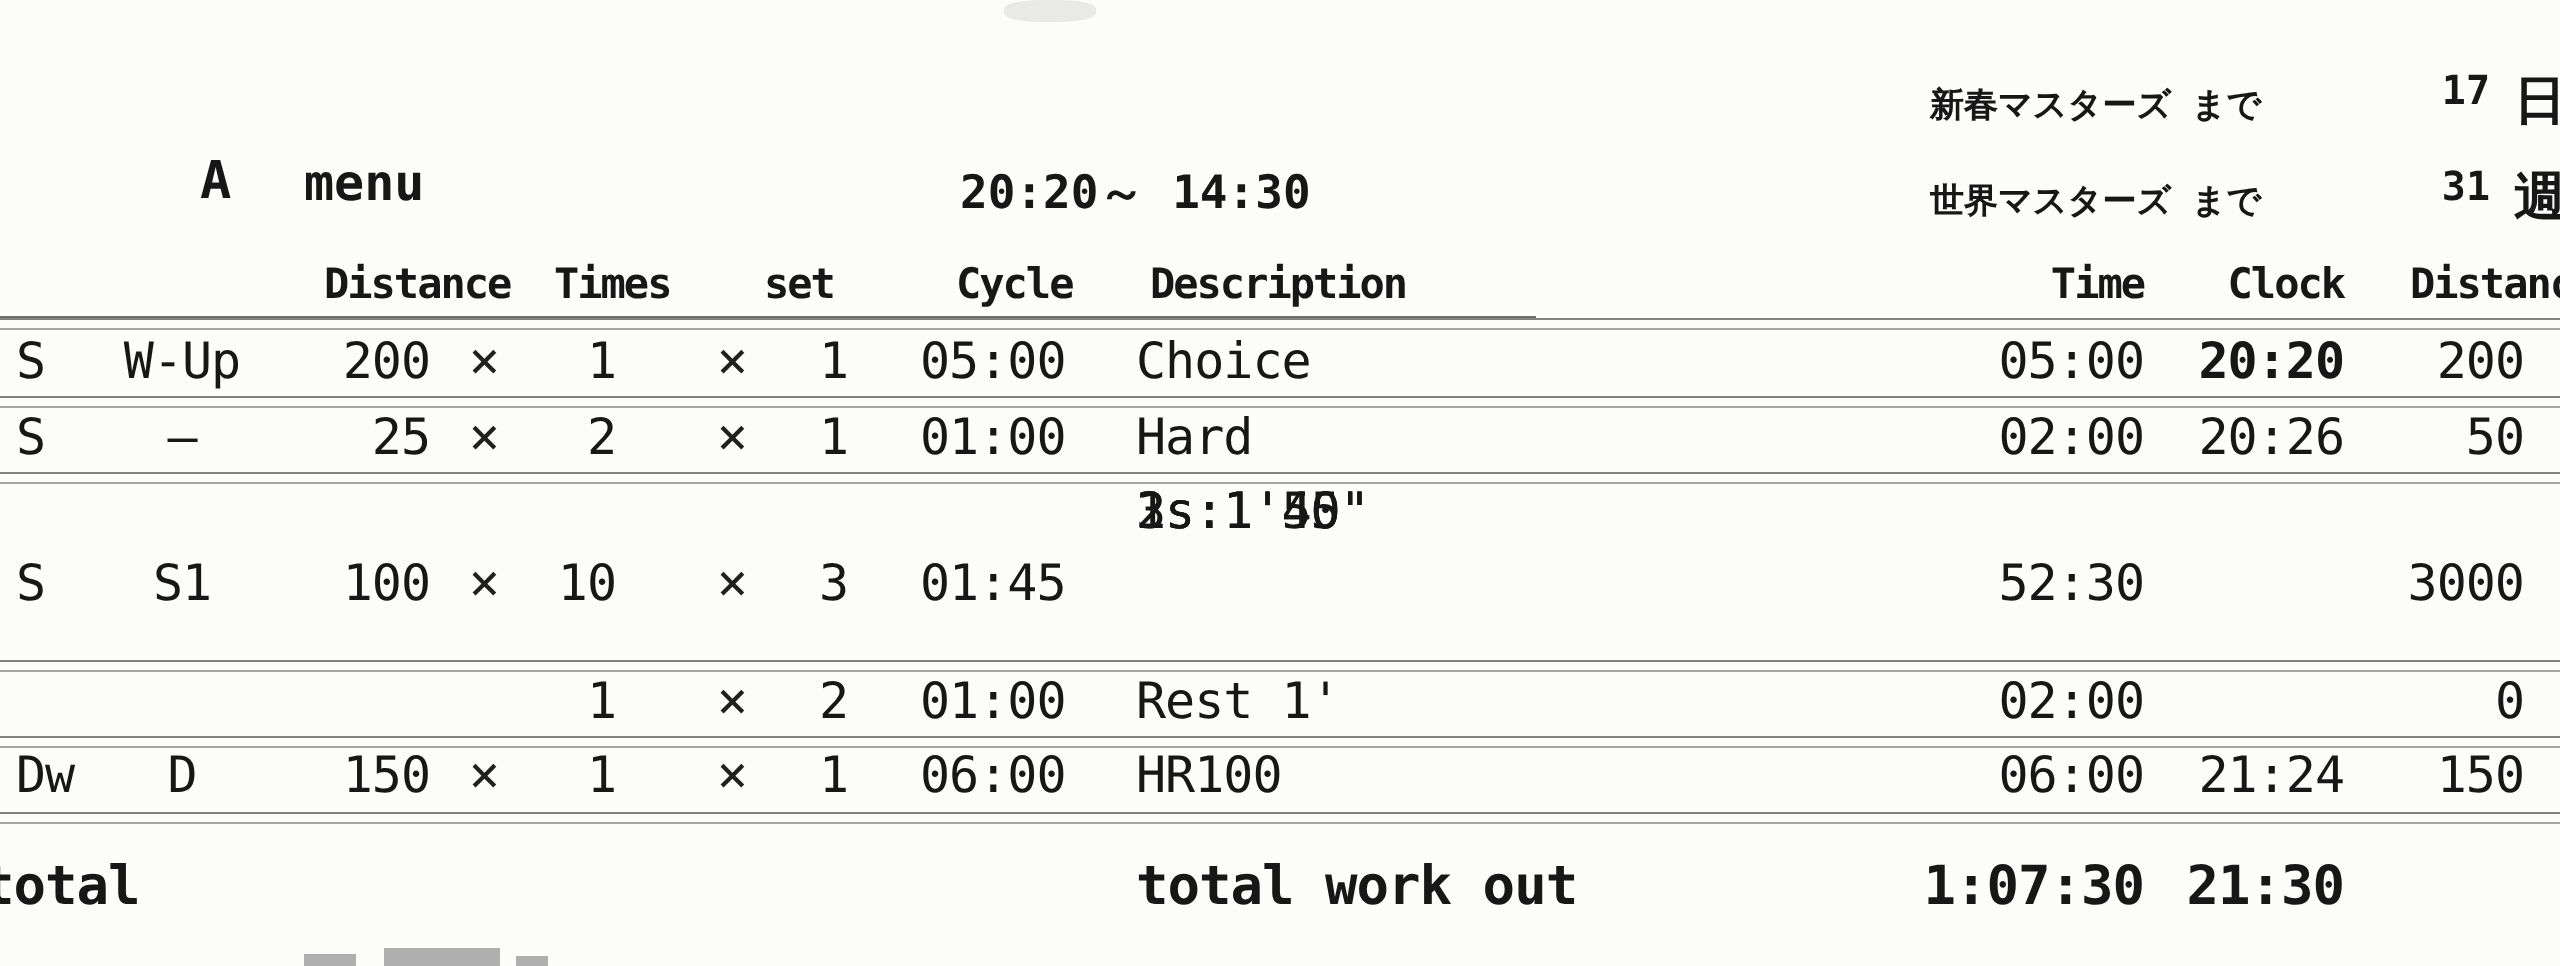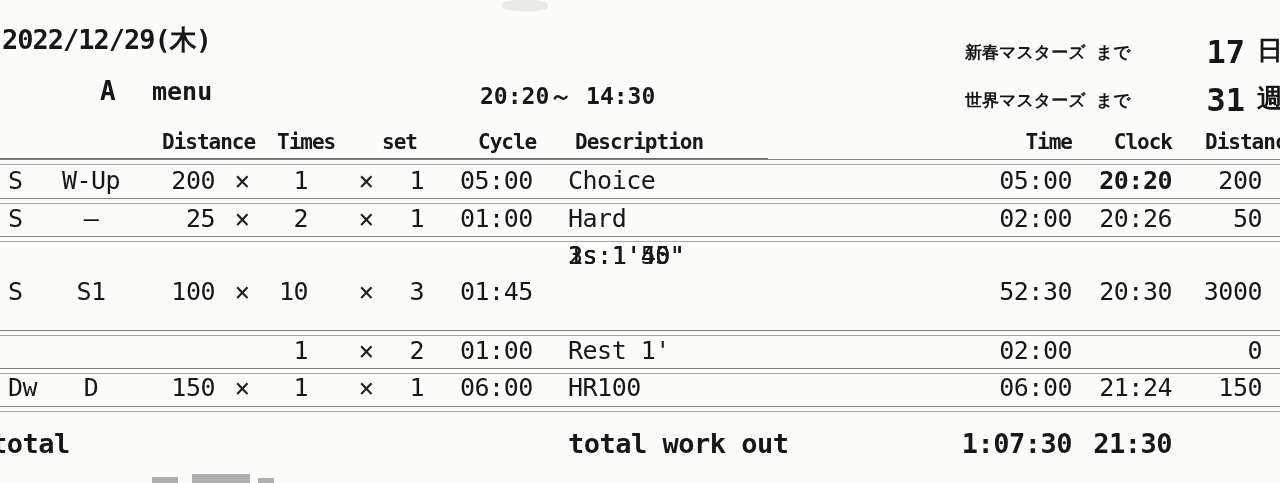--- a/index.html
+++ b/index.html
@@ -13,21 +13,21 @@
   .abs{position:absolute;white-space:pre;}
   
   .date{top:22px;left:2px;font-size:27px;font-weight:600;letter-spacing:-1px;}
   .menu-a{top:76px;left:100px;font-size:26px;font-weight:600;}
   .menu-word{top:77px;left:152px;font-size:25px;font-weight:600;}
   .title{top:27px;left:440px;font-size:30px;font-weight:700;letter-spacing:0px;}
   .title-note{font-size:21px;font-weight:600;letter-spacing:-1px;}
   .time-range{top:81px;left:480px;font-size:23px;font-weight:600;}
   .cd-label1{top:41px;left:965px;font-size:17px;font-weight:600;}
   .cd-label2{top:89px;left:965px;font-size:17px;font-weight:600;}
-  .cd-val{width:40px;text-align:right;font-size:32px;font-weight:600;}
+  .cd-val{width:40px;text-align:right;font-size:20px;font-weight:600;}
   .cd-val1{top:33px;left:1205px;}
   .cd-val2{top:81px;left:1205px;}
   .cd-unit1{top:33px;left:1257px;font-size:26px;font-weight:600;}
   .cd-unit2{top:81px;left:1257px;font-size:26px;font-weight:600;}
   
   .hrow{position:absolute;left:0;right:0;top:130px;height:28px;font-weight:700;font-size:21px;letter-spacing:-1px;}
   .hrow span{position:absolute;top:0;white-space:pre;}
   .h-dist{left:162px;}
   .h-times{left:277px;}
   .h-set{left:382px;}
@@ -64,21 +64,20 @@
   .t-dist{font-size:28px;font-weight:800;}
   
   .smudge{position:absolute;background:#d9d9d6;border-radius:40%;opacity:.55;}
   .cutline{position:absolute;background:#8f8f8f;opacity:.7;}
 </style>
 </head>
 <body>
 
 <div class="sheet">
 
-  <div class="abs date">2022/12/29(木)</div>
   <div class="abs menu-a">A</div>
   <div class="abs menu-word">menu</div>
 
   <div class="abs time-range">20:20～ 14:30</div>
 
   <div class="abs cd-label1">新春マスターズ まで</div>
   <div class="abs cd-val cd-val1">17</div>
   <div class="abs cd-unit1">日</div>
   <div class="abs cd-label2">世界マスターズ まで</div>
   <div class="abs cd-val cd-val2">31</div>
@@ -137,21 +136,20 @@
     <span class="tc mid c-dist">100</span>
     <span class="tc mid c-x1">×</span>
     <span class="tc mid c-times">10</span>
     <span class="tc mid c-x2">×</span>
     <span class="tc mid c-set">3</span>
     <span class="tc mid c-cycle">01:45</span>
     <span class="tc c-desc d0">1s:1'50"</span>
     <span class="tc c-desc d1">2s:1'45"</span>
     <span class="tc c-desc d2">3s:1'40"</span>
     <span class="tc mid c-time">52:30</span>
-    <span class="tc mid c-clock">20:30</span>
     <span class="tc mid c-dist2">3000</span>
   </div>
 
   <div class="sep" style="top:330px"></div>
 
   <div class="row" style="top:336px">
     <span class="tc c-type"></span>
     <span class="tc c-stroke"></span>
     <span class="tc c-dist"></span>
     <span class="tc c-x1"></span>

